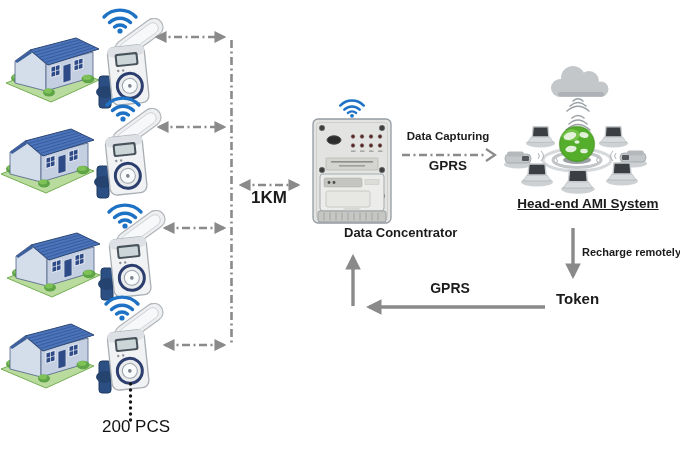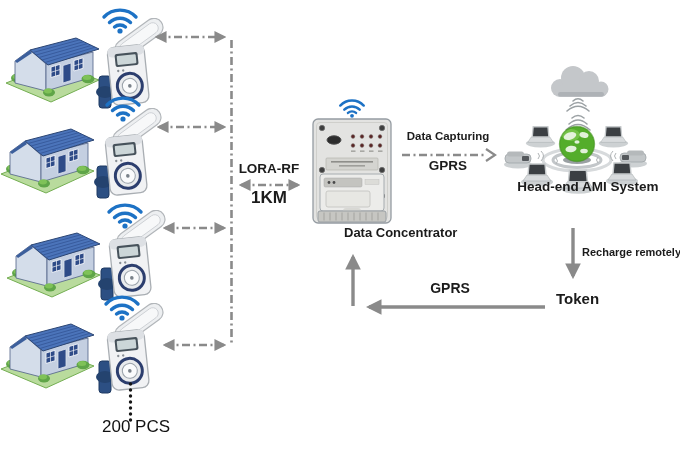--- a/index.html
+++ b/index.html
@@ -10,21 +10,21 @@
   #stage svg.canvas{position:absolute;left:0;top:0;}
   .label{
     position:absolute;font-family:"Liberation Sans",sans-serif;font-weight:bold;
     color:#1b1b1b;white-space:nowrap;line-height:1.1;
   }
   #lbl-lora{left:226px;top:162px;width:86px;text-align:center;font-size:13.5px;}
   #lbl-1km{left:226px;top:189px;width:86px;text-align:center;font-size:17px;}
   #lbl-conc{left:296px;top:226px;width:110px;text-align:center;font-size:13px;padding-left:48px;}
   #lbl-capture{left:398px;top:130px;width:100px;text-align:center;font-size:11.5px;}
   #lbl-gprs1{left:398px;top:159px;width:100px;text-align:center;font-size:13.5px;}
-  #lbl-headend{left:500px;top:180px;width:176px;text-align:center;font-size:13.5px;}
+  #lbl-headend{left:500px;top:197px;width:176px;text-align:center;font-size:13.5px;text-decoration:underline;}
   #lbl-recharge{left:582px;top:246px;font-size:11px;}
   #lbl-token{left:556px;top:291px;font-size:15px;text-align:right;}
   #lbl-gprs2{left:418px;top:281px;width:64px;text-align:center;font-size:14px;}
   #lbl-pcs{left:102px;top:418px;font-size:17px;font-weight:normal;color:#111;}
 </style>
 </head>
 <body>
 
 <div id="stage">
 
@@ -292,21 +292,20 @@
     <circle cx="130.5" cy="384" r="1.7"></circle>
         <circle cx="130.5" cy="390" r="1.7"></circle>
     <circle cx="130.5" cy="396" r="1.7"></circle>
         <circle cx="130.5" cy="402" r="1.7"></circle>
     <circle cx="130.5" cy="408" r="1.7"></circle>
         <circle cx="130.5" cy="414" r="1.7"></circle>
     <circle cx="130.5" cy="420" r="1.7"></circle>
   </g>
 </svg>
 
-<div class="label" id="lbl-lora">LORA-RF</div>
 <div class="label" id="lbl-1km">1KM</div>
 <div class="label" id="lbl-conc">Data Concentrator</div>
 <div class="label" id="lbl-capture">Data Capturing</div>
 <div class="label" id="lbl-gprs1">GPRS</div>
 <div class="label" id="lbl-headend">Head-end AMI System</div>
 <div class="label" id="lbl-recharge">Recharge remotely</div>
 <div class="label" id="lbl-token">Token</div>
 <div class="label" id="lbl-gprs2">GPRS</div>
 <div class="label" id="lbl-pcs">200 PCS</div>
 

